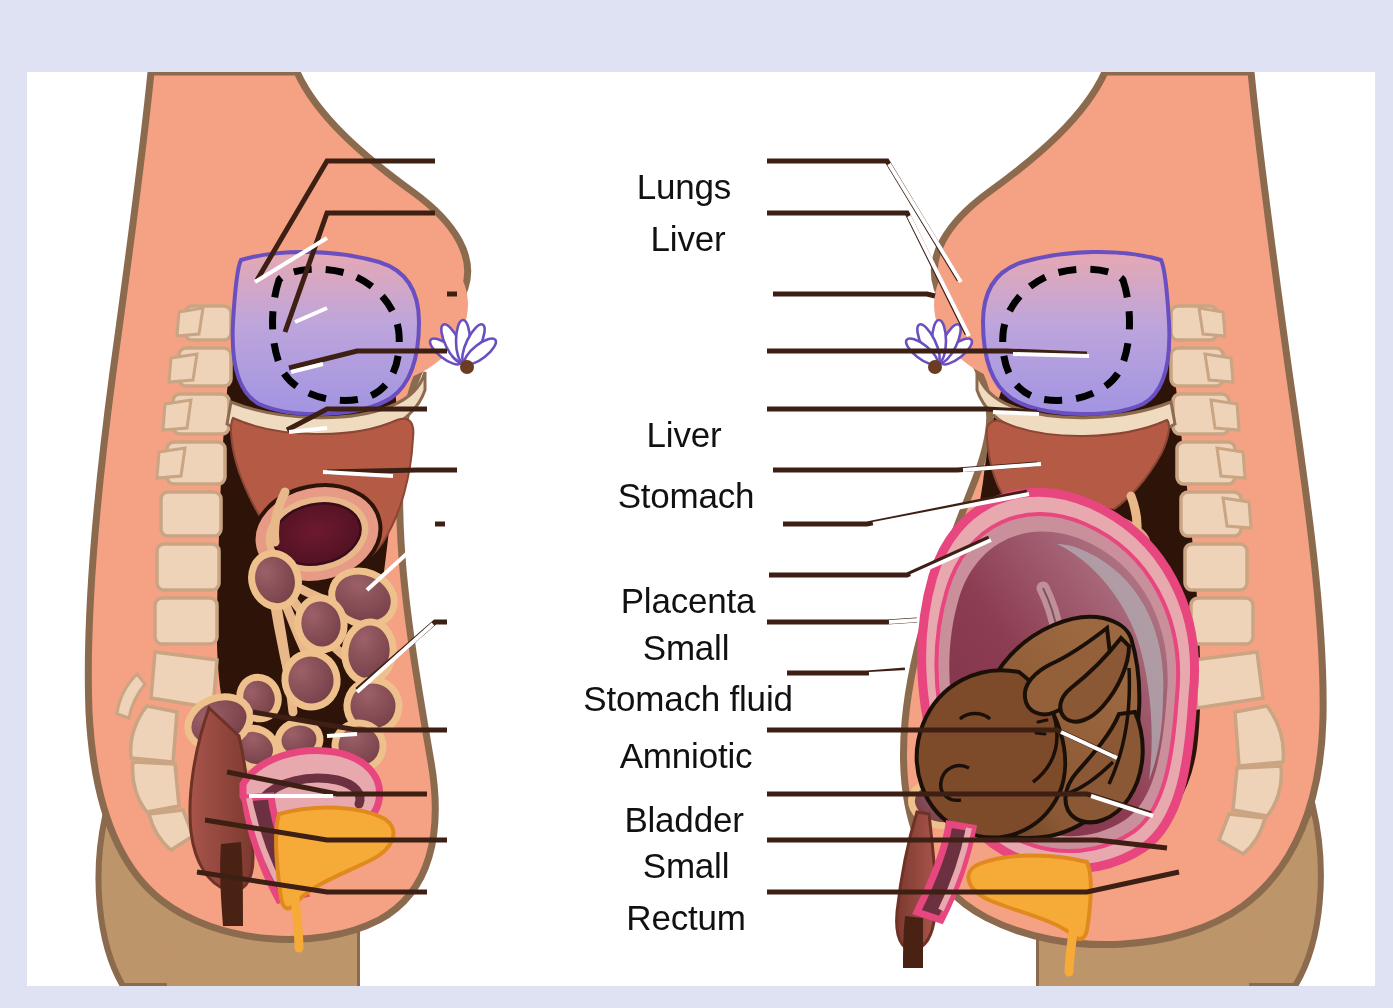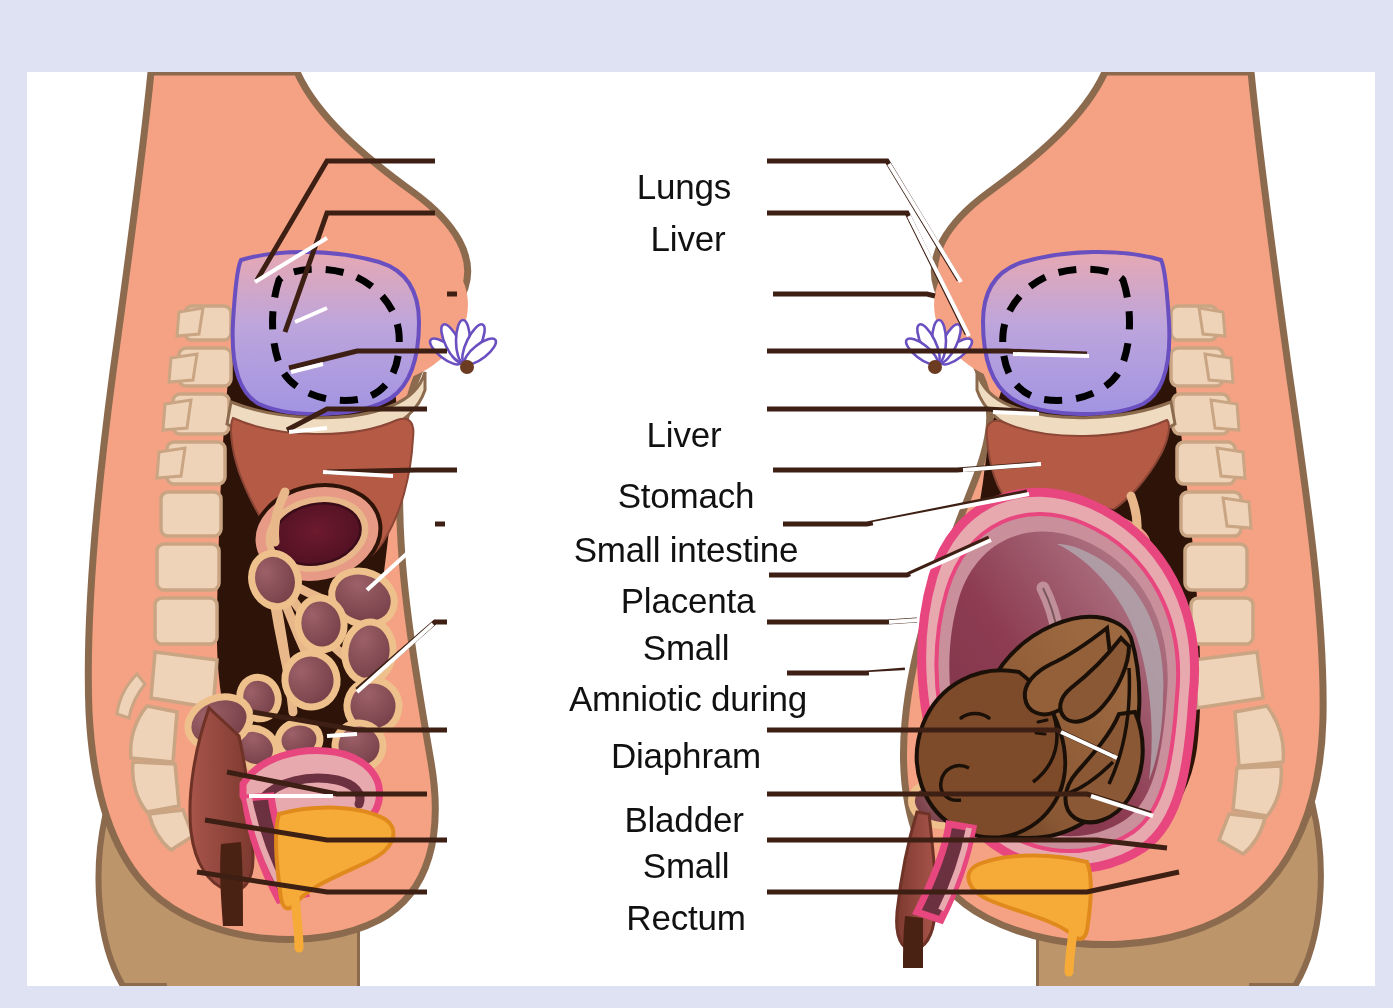--- a/index.html
+++ b/index.html
@@ -460,23 +460,22 @@
         </g>
       </g>
     </svg>
   </div>
 
   <div id="label-layer">
     <div class="lbl" style="left:668px;top:161px;">Lungs</div>
     <div class="lbl" style="left:672px;top:213px;">Liver</div>
     <div class="lbl" style="left:668px;top:409px;">Liver</div>
     <div class="lbl" style="left:670px;top:470px;">Stomach</div>
-    <div class="lbl" style="left:670px;top:524px;">Small intestine</div>
     <div class="lbl" style="left:672px;top:575px;">Placenta</div>
     <div class="lbl" style="left:670px;top:622px;">Small</div>
-    <div class="lbl" style="left:672px;top:673px;">Amniotic during</div>
-    <div class="lbl" style="left:670px;top:730px;">Diaphram</div>
+    <div class="lbl" style="left:672px;top:673px;">Stomach fluid</div>
+    <div class="lbl" style="left:670px;top:730px;">Amniotic</div>
     <div class="lbl" style="left:668px;top:794px;">Bladder</div>
     <div class="lbl" style="left:670px;top:840px;">Small</div>
     <div class="lbl" style="left:670px;top:892px;">Rectum</div>
   </div>
 
 </div>
 
 </body></html>

